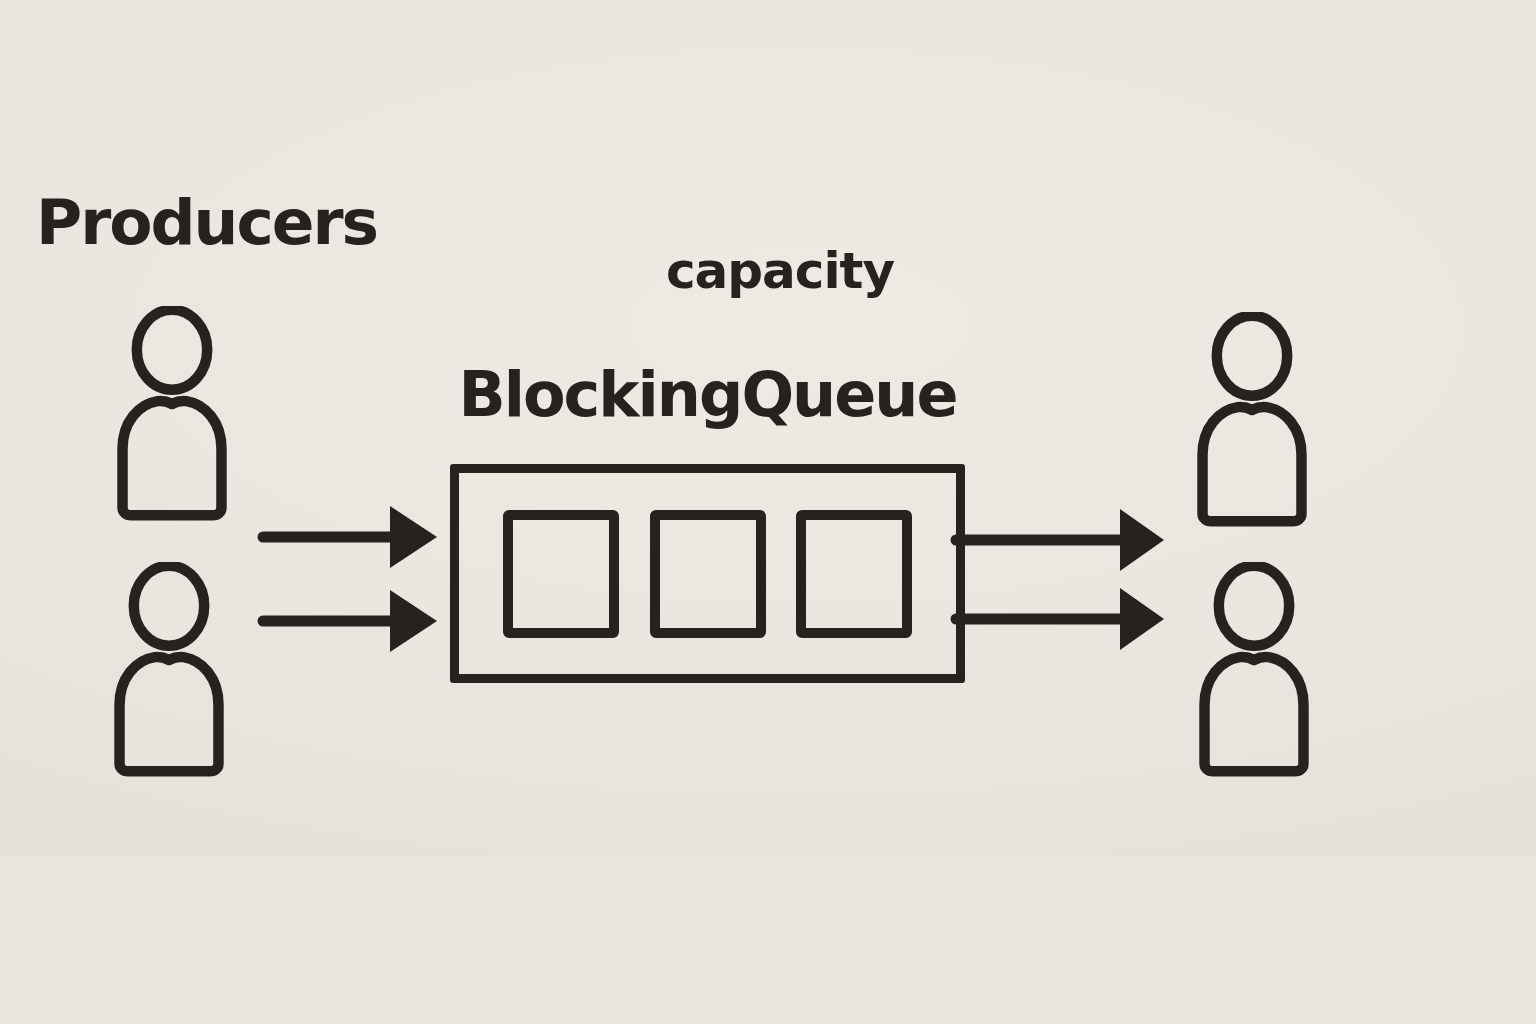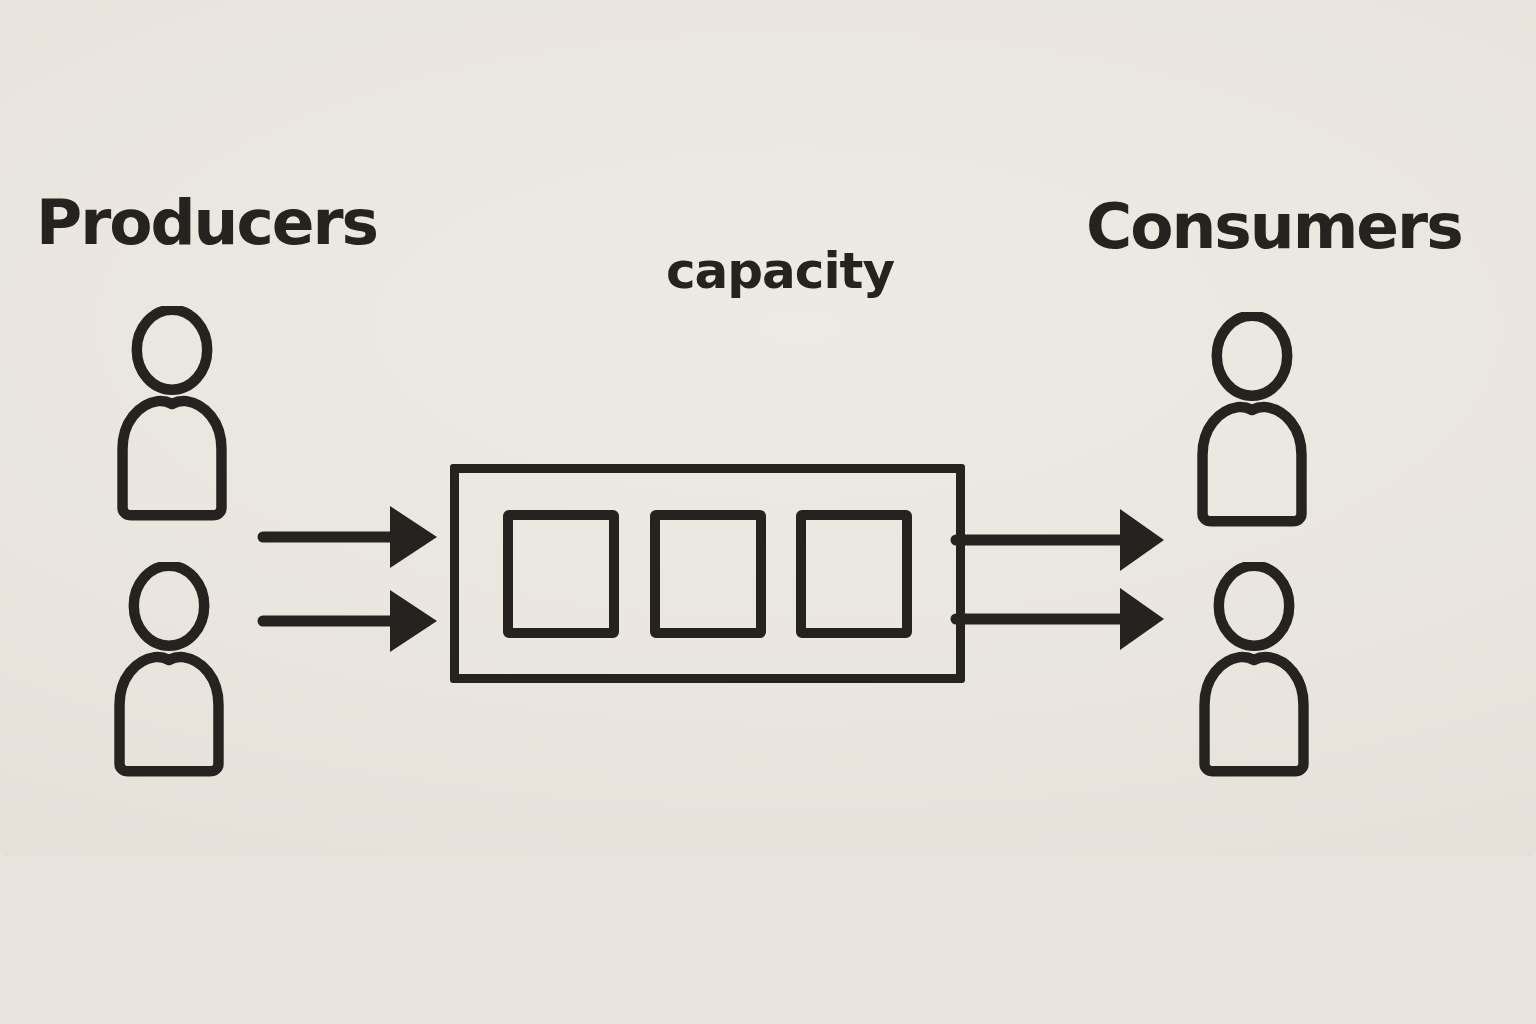--- a/index.html
+++ b/index.html
@@ -79,24 +79,24 @@
   .arrows line    { stroke: var(--ink); stroke-width: 11; stroke-linecap: round; }
   .arrows polygon { fill: var(--ink); }
 </style>
 </head>
 <body>
 
 <div class="canvas">
 
   <div class="label title" id="lbl-producers">Producers</div>
 
-  <div class="label title" id="lbl-consumers">Consumers</div>
 
   <div class="label sub centered" id="lbl-capacity">capacity</div>
 
+  <div class="label centered" id="lbl-queue-title">BlockingQueue</div>
 
 
   <div class="queue-box">
       <div class="slot"></div>
       <div class="slot"></div>
       <div class="slot"></div>
     </div>
 
   <div class="person" id="producer-1">
     <svg viewBox="0 0 130 226">

